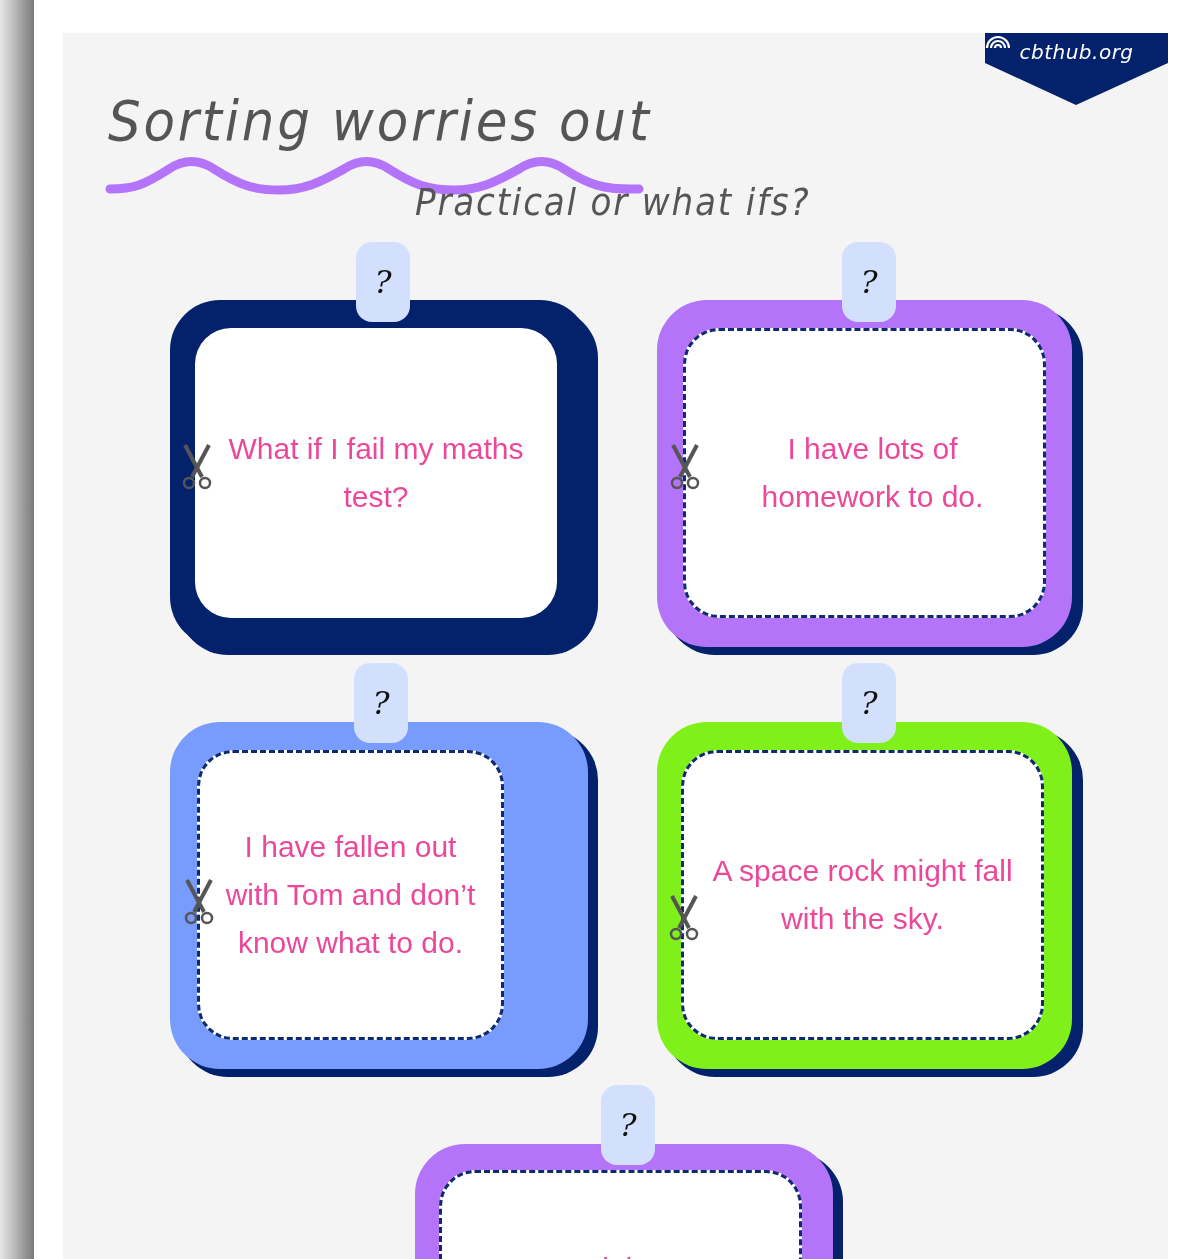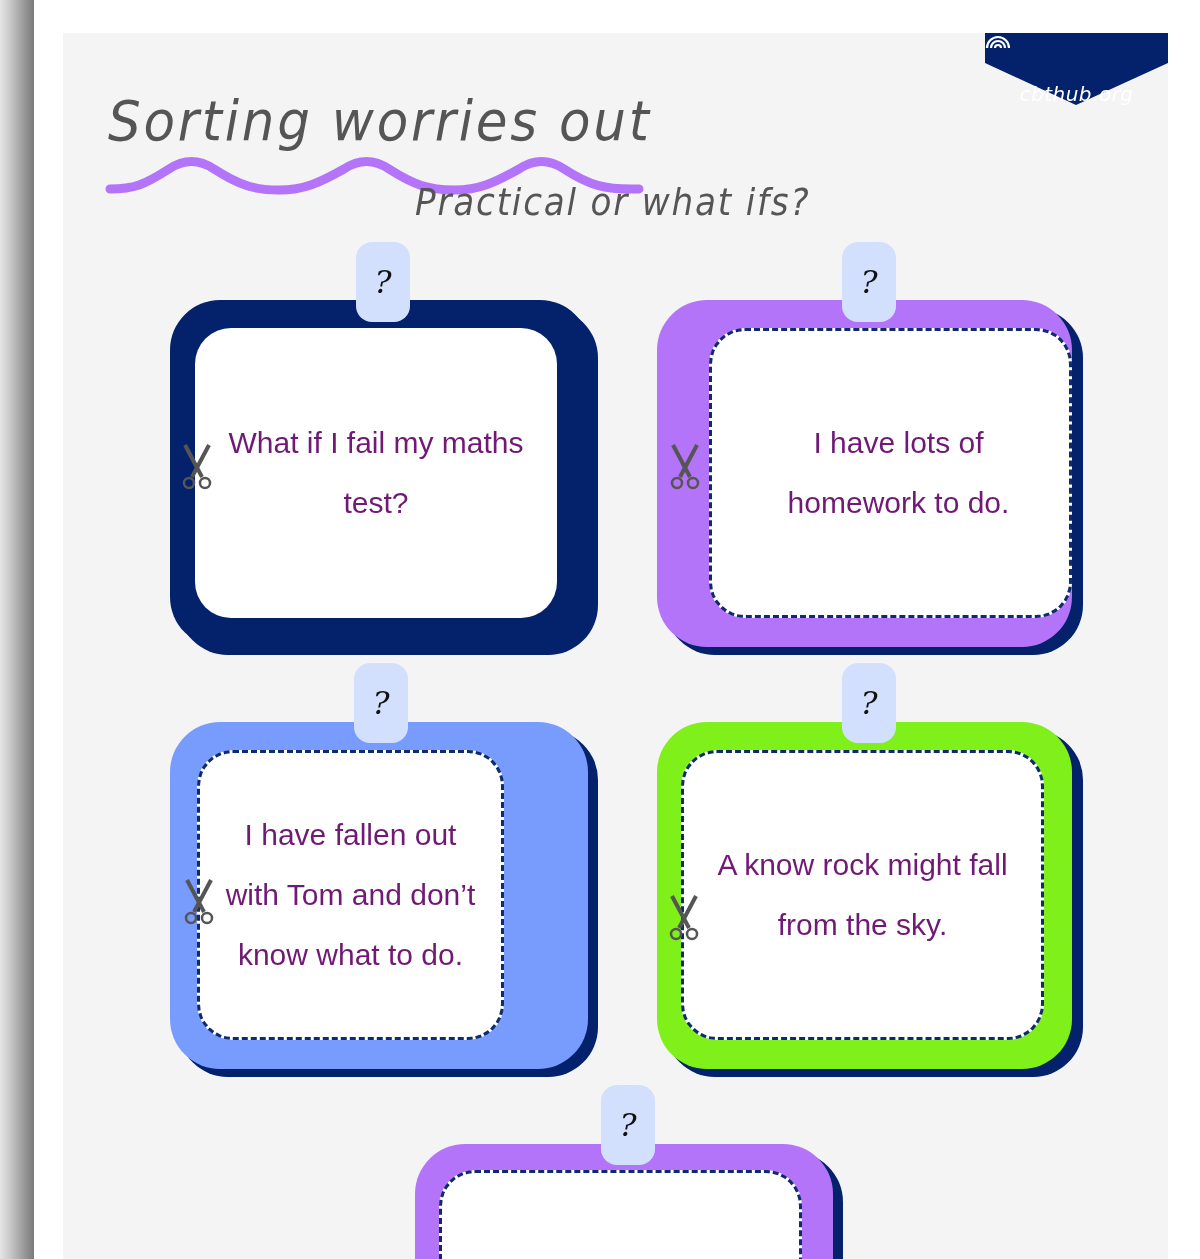--- a/index.html
+++ b/index.html
@@ -16,21 +16,21 @@
       position: absolute; left: 63px; top: 33px; width: 1105px; height: 1240px;
       background: #f4f4f4;
     }
     .badge {
       position: absolute; left: 985px; top: 33px; width: 183px; height: 72px;
     }
     .badge svg { position: absolute; left: 0; top: 0; }
     .badge-text {
       position: absolute; left: 0; top: 7px; width: 183px; text-align: center;
       color: #ffffff; font-size: 20px; font-style: italic;
-      font-family: "DejaVu Sans", sans-serif; letter-spacing: 0.5px; margin-top: 42px;
+      font-family: "DejaVu Sans", sans-serif; letter-spacing: 0.5px;
     }
     .badge-icon { position: absolute; left: 79px; top: 40px; }
     .title {
       position: absolute; left: 108px; top: 88px;
       font-family: "DejaVu Sans", sans-serif; font-style: italic;
       font-size: 56px; color: #555555; letter-spacing: 3px; font-weight: normal;
       transform: scaleX(0.92); transform-origin: left top;
       white-space: nowrap;
     }
     .wave { position: absolute; left: 104px; top: 155px; }
@@ -46,21 +46,21 @@
     .card-frame {
       position: absolute; border-radius: 50px;
     }
     .card-inner {
       position: absolute; background: #ffffff; border-radius: 36px;
       border: 3px dashed #0d2b6d;
       display: flex; align-items: center; justify-content: center;
       box-sizing: border-box;
     }
     .card-text {
-      text-align: center; font-size: 30px; line-height: 60px; color: #701a75;
+      text-align: center; font-size: 30px; line-height: 48px; color: #ec4899;
       font-family: "Liberation Sans", sans-serif;
       padding: 0 20px;
     }
     .tab {
       position: absolute; width: 54px; height: 80px; background: #d3e0fd;
       border-radius: 16px;
       display: flex; align-items: center; justify-content: center;
       font-size: 32px; font-style: italic; color: #111;
       font-family: "DejaVu Serif", serif;
     }
@@ -101,21 +101,21 @@
     <line x1="5" y1="2" x2="22" y2="34" stroke="#555" stroke-width="4"></line>
     <line x1="29" y1="2" x2="12" y2="34" stroke="#555" stroke-width="4"></line>
     <circle cx="9" cy="40" r="5" stroke="#555" stroke-width="2.5" fill="none"></circle>
     <circle cx="25" cy="40" r="5" stroke="#555" stroke-width="2.5" fill="none"></circle>
   </svg>
 </div>
 
 <div>
   <div class="card-shadow" style="left:665px;top:308px;width:418px;height:347px;"></div>
   <div class="card-frame" style="left:657px;top:300px;width:415px;height:347px;background:#b474fa;"></div>
-  <div class="card-inner" style="left:709px;top:328px;width:363px;height:290px;padding-left:16px;">
+  <div class="card-inner" style="left:683px;top:328px;width:363px;height:290px;padding-left:16px;">
     <div class="card-text">I have lots of homework to do.</div>
   </div>
   <div class="tab" style="left:842px;top:242px;">?</div>
   <svg class="scissors" style="left:668px;top:443px;" width="34" height="48" viewBox="0 0 34 48">
     <line x1="5" y1="2" x2="22" y2="34" stroke="#555" stroke-width="4"></line>
     <line x1="29" y1="2" x2="12" y2="34" stroke="#555" stroke-width="4"></line>
     <circle cx="9" cy="40" r="5" stroke="#555" stroke-width="2.5" fill="none"></circle>
     <circle cx="25" cy="40" r="5" stroke="#555" stroke-width="2.5" fill="none"></circle>
   </svg>
 </div>
@@ -132,21 +132,21 @@
     <line x1="29" y1="2" x2="12" y2="34" stroke="#555" stroke-width="4"></line>
     <circle cx="9" cy="40" r="5" stroke="#555" stroke-width="2.5" fill="none"></circle>
     <circle cx="25" cy="40" r="5" stroke="#555" stroke-width="2.5" fill="none"></circle>
   </svg>
 </div>
 
 <div>
   <div class="card-shadow" style="left:665px;top:730px;width:418px;height:347px;"></div>
   <div class="card-frame" style="left:657px;top:722px;width:415px;height:347px;background:#80f01a;"></div>
   <div class="card-inner" style="left:681px;top:750px;width:363px;height:290px;">
-    <div class="card-text">A know rock might fall from the sky.</div>
+    <div class="card-text">A space rock might fall with the sky.</div>
   </div>
   <div class="tab" style="left:842px;top:663px;">?</div>
   <svg class="scissors" style="left:667px;top:894px;" width="34" height="48" viewBox="0 0 34 48">
     <line x1="5" y1="2" x2="22" y2="34" stroke="#555" stroke-width="4"></line>
     <line x1="29" y1="2" x2="12" y2="34" stroke="#555" stroke-width="4"></line>
     <circle cx="9" cy="40" r="5" stroke="#555" stroke-width="2.5" fill="none"></circle>
     <circle cx="25" cy="40" r="5" stroke="#555" stroke-width="2.5" fill="none"></circle>
   </svg>
 </div>
 

